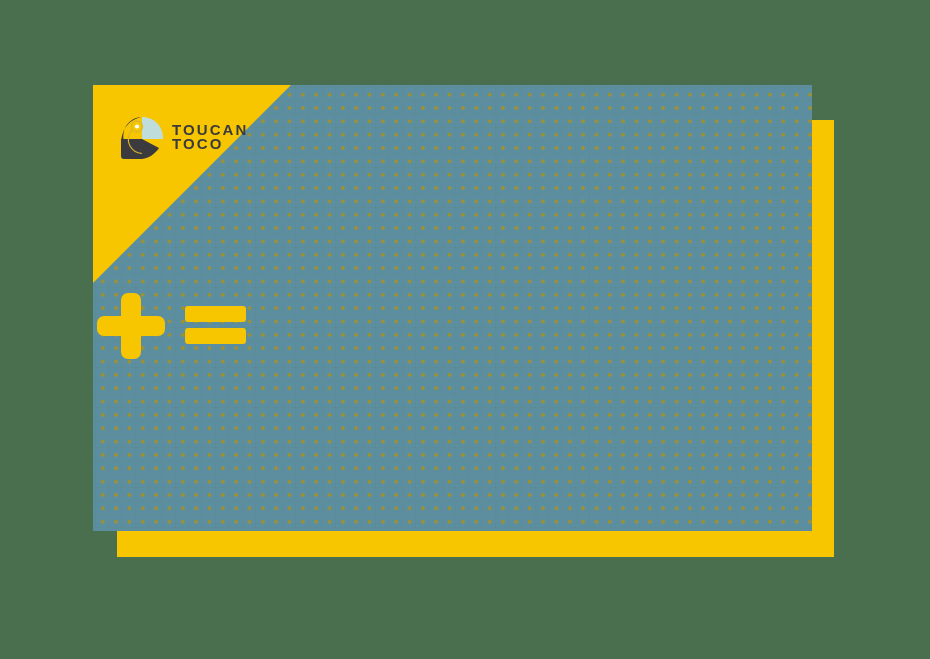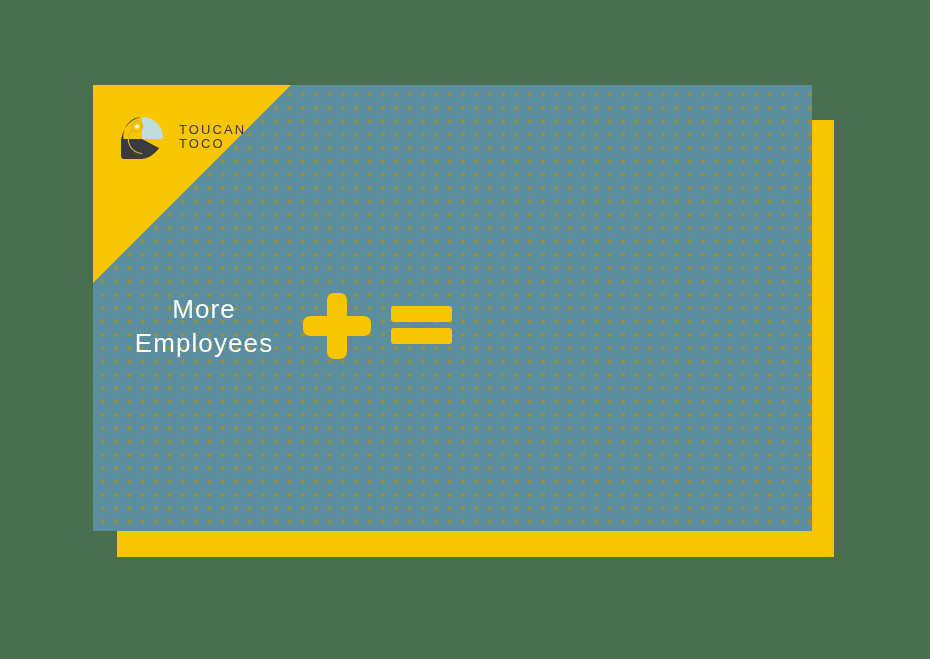--- a/index.html
+++ b/index.html
@@ -82,25 +82,25 @@
     top: 28px;
     display: flex;
     align-items: center;
   }
   .logo-mark {
     width: 50px;
     height: 48px;
     display: block;
   }
   .logo-wordmark {
-    margin-left: 12px;
+    margin-left: 5px;
     color: #3b3b3f;
     font-family: "Liberation Sans", sans-serif;
-    font-weight: normal;
-    font-size: 13px;
+    font-weight: bold;
+    font-size: 15px;
     line-height: 14px;
     letter-spacing: 2.1px;
   }
   .logo-wordmark span { display: block; }
 
   
   .equation {
     position: absolute;
     left: 0;
     top: 196px;
@@ -207,22 +207,20 @@
         <circle cx="40" cy="27" r="4.2" fill="#ffffff"></circle>
       </svg>
       <div class="logo-wordmark">
         <span>TOUCAN</span>
         <span>TOCO</span>
       </div>
     </div>
 
     <div class="equation">
 
-      <div class="eq-term term-employees">More
-Employees</div>
 
       <div class="op-plus">
         <div class="bar bar-h"></div>
         <div class="bar bar-v"></div>
       </div>
 
 
       <div class="op-equals">
         <div class="bar bar-top"></div>
         <div class="bar bar-bottom"></div>

